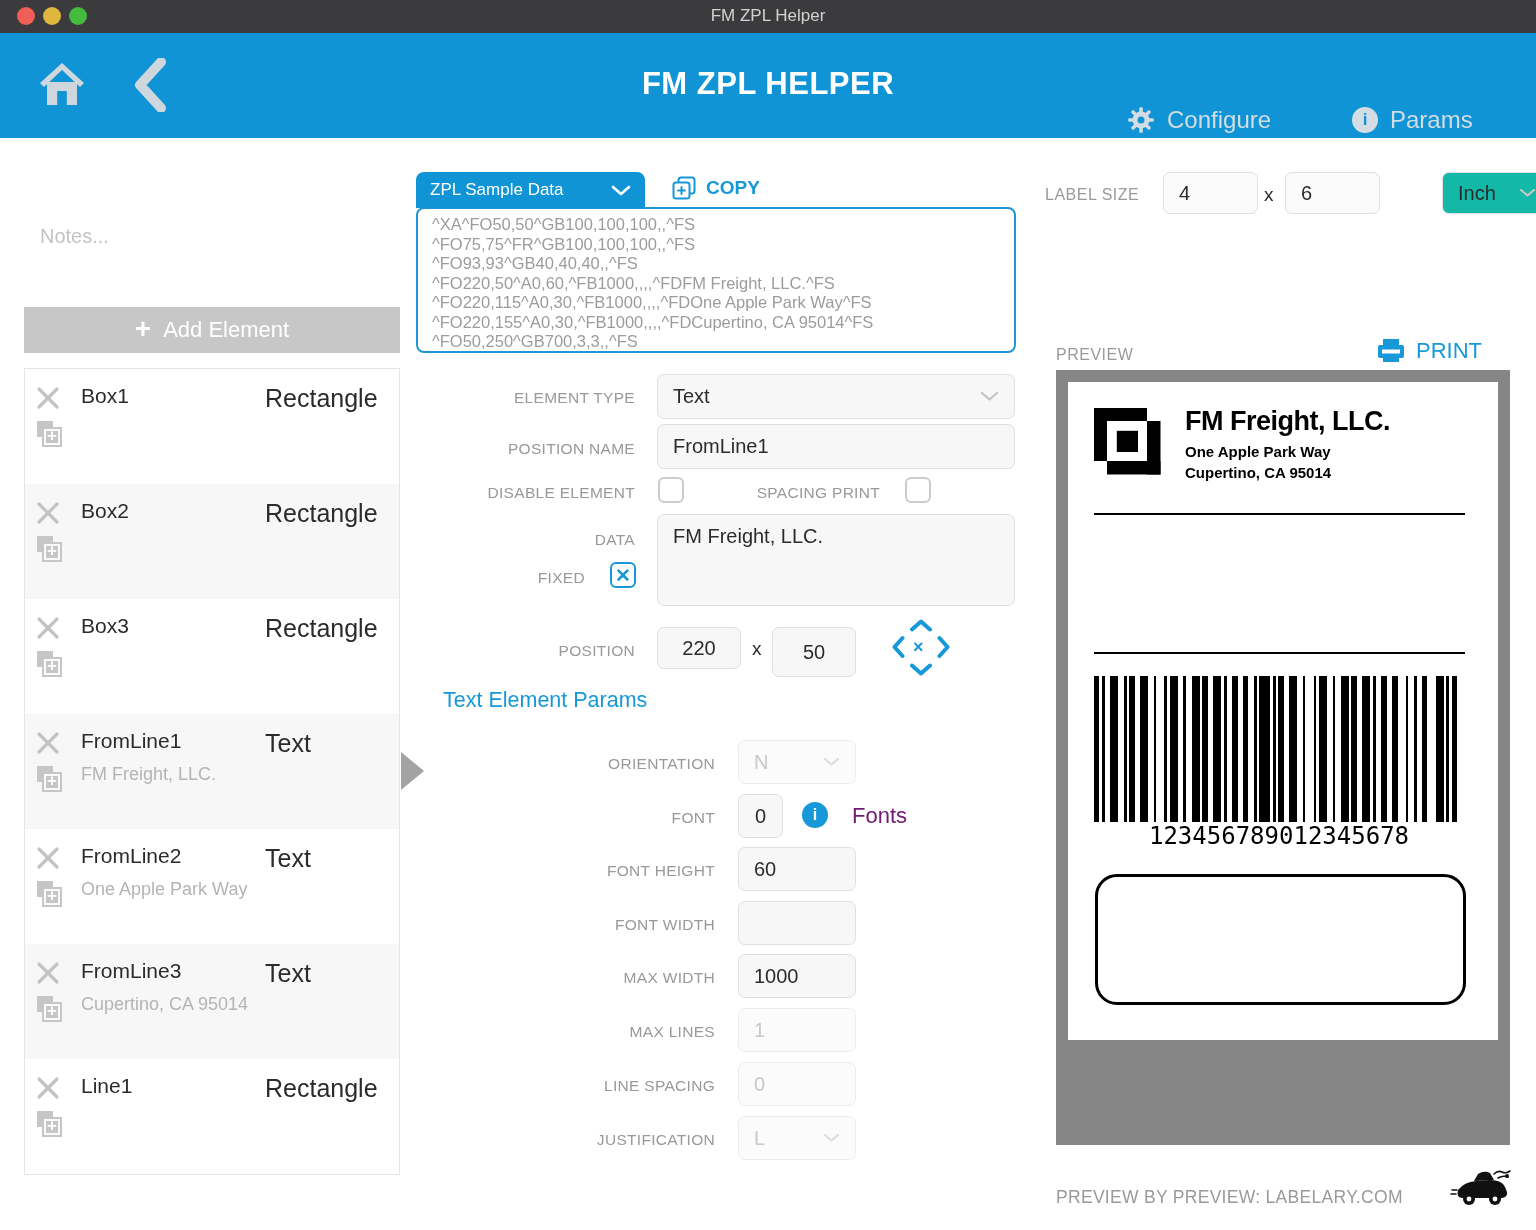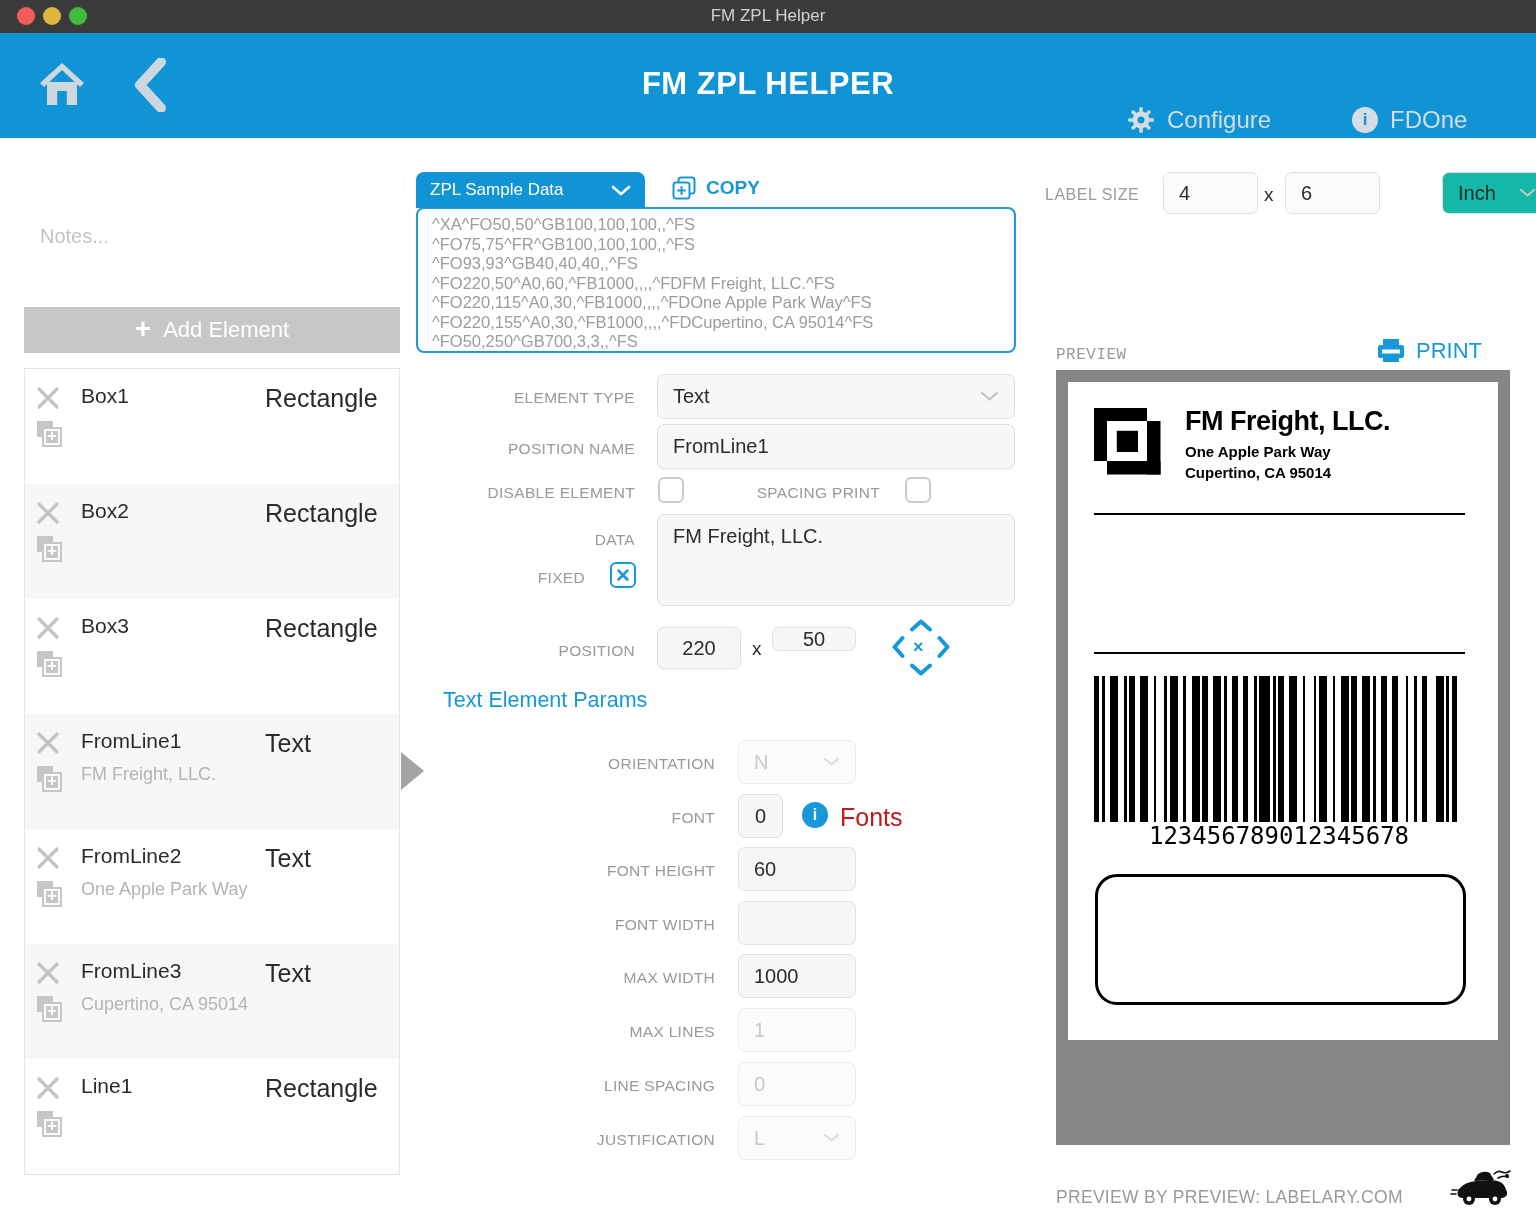--- a/index.html
+++ b/index.html
@@ -55,41 +55,41 @@
   .inp { position:absolute; background:#f7f7f7; border:1px solid #e0e0e0; border-radius:7px; font-size:20px; color:#2b2b2b; display:flex; align-items:center; padding:0 15px; }
   .inp.center { justify-content:center; padding:0; }
   .inp.disabled { background:#fbfbfb; border-color:#ececec; color:#c9c9c9; }
   .sel { position:absolute; background:#f7f7f7; border:1px solid #e0e0e0; border-radius:7px; font-size:20px; color:#2b2b2b; display:flex; align-items:center; padding:0 15px; }
   .sel .grow { flex:1; }
   .sel.disabled { background:#fbfbfb; border-color:#ececec; color:#c9c9c9; }
   .area { position:absolute; background:#f7f7f7; border:1px solid #e0e0e0; border-radius:7px; font-size:20px; color:#2b2b2b; padding:10px 15px; }
   .cbox { position:absolute; width:26px; height:26px; background:#fff; border:2px solid #cbcbcb; border-radius:6px; }
   .cbox.checked { border-color:#1798d8; color:#1798d8; display:flex; align-items:center; justify-content:center; font-size:19px; font-weight:bold; }
   .section-title { position:absolute; color:#1798d8; font-size:21.5px; font-weight:500; }
-  .fonts-link { position:absolute; color:#b91c1c; font-size:25px; }
+  .fonts-link { position:absolute; color:#701a75; font-size:22px;margin-left:12px; }
   .plain-x { position:absolute; color:#2b2b2b; font-size:19px; }
   .dpad { position:absolute; left:892px; top:618px; width:58px; height:60px; }
   .dpad span { position:absolute; }
   .dpad .c { left:21px; top:19px; color:#1798d8; font-size:18px; font-weight:bold; }
 
   
   .preview-frame { position:absolute; left:1056px; top:370px; width:454px; height:775px; background:#868686; }
   .plabel { position:absolute; left:12px; top:12px; width:430px; height:658px; background:#fff; color:#000; }
   .p-company { position:absolute; left:117px; top:24px; font-size:27px; font-weight:bold; letter-spacing:-.5px; }
   .p-addr1 { position:absolute; left:117px; top:61px; font-size:15px; font-weight:bold; }
   .p-addr2 { position:absolute; left:117px; top:82px; font-size:15px; font-weight:bold; }
   .p-hr { position:absolute; left:26px; width:371px; height:2px; background:#000; }
   .p-mono { position:absolute; left:26px; top:158px; font-family:"DejaVu Sans Mono", monospace; font-size:15.5px; line-height:21.5px; white-space:pre; }
   .p-bars { position:absolute; left:26px; top:294px; width:364px; height:146px; display:flex; }
   .p-bars i { height:100%; }
   .p-digits { position:absolute; left:16px; width:390px; top:440px; text-align:center; font-family:"DejaVu Sans Mono", monospace; font-size:24px; letter-spacing:0; }
   .p-roundrect { position:absolute; left:27px; top:492px; width:371px; height:131px; border:3px solid #000; border-radius:22px; }
   .credit { position:absolute; left:1056px; top:1187px; color:#9a9a9a; font-size:17.5px; letter-spacing:.3px; }
   .print-btn { position:absolute; left:1378px; top:338px; display:flex; align-items:center; gap:12px; color:#1798d8; font-size:22px; font-weight:500; }
-  .preview-lbl { position:absolute; left:1056px; top:346px; color:#9a9a9a; font-size:16px; letter-spacing:.5px;font-family:Liberation Mono, monospace; }
+  .preview-lbl { position:absolute; left:1056px; top:346px; color:#9a9a9a; font-size:16px; letter-spacing:.5px; }
   .labelsize-lbl { position:absolute; left:1045px; top:186px; color:#9a9a9a; font-size:16px; letter-spacing:.5px; }
 </style>
 </head>
 <body>
 
 <div id="app">
 
   <div class="titlebar">
     <span class="tl-dot tl-red"></span>
     <span class="tl-dot tl-yellow"></span>
@@ -119,21 +119,21 @@
           <rect x="10.5" y="1" width="3" height="22" rx="1" transform="rotate(90 12 12)"></rect>
           <rect x="10.5" y="1" width="3" height="22" rx="1" transform="rotate(135 12 12)"></rect>
           <circle cx="12" cy="12" r="7.2"></circle>
         </g>
         <circle cx="12" cy="12" r="3" fill="#1094d5"></circle>
       </svg>
       <span>Configure</span>
     </div>
     <div class="hdr-btn" style="left:1352px;">
       <span class="about-circle">i</span>
-      <span>FDOne</span>
+      <span>Params</span>
     </div>
   </div>
 
   <div class="notes">Notes...</div>
   <div class="add-btn">
     <span class="add-plus">+</span>
     <span>Add Element</span>
   </div>
 
   <div class="el-list">
@@ -322,21 +322,21 @@
   <div class="area" style="left:657px; top:514px; width:358px; height:92px;">FM Freight, LLC.</div>
 
   <div class="lbl" style="left:416px; top:569px; width:169px;">FIXED</div>
   <div class="cbox checked" style="left:610px; top:562px;">
       <span>✕</span>
     </div>
 
   <div class="lbl" style="left:416px; top:642px; width:219px;">POSITION</div>
   <div class="inp center" style="left:657px; top:627px; width:84px; height:42px;">220</div>
   <div class="plain-x" style="left:752px; top:638px;">x</div>
-  <div class="inp center" style="left:772px; top:627px; width:84px; height:24px;">50</div>
+  <div class="inp center" style="left:772px; top:627px; width:84px; height:50px;">50</div>
 
   <div class="dpad">
     <span style="left:17px; top:0;"><svg width="24" height="13" viewBox="0 0 24 13">
           <polyline points="3,10.5 12,2.5 21,10.5" fill="none" stroke="#1798d8" stroke-width="4" stroke-linecap="round" stroke-linejoin="round"></polyline>
         </svg></span>
     <span style="left:0; top:17px;"><svg width="13" height="24" viewBox="0 0 13 24">
           <polyline points="10.5,3 2.5,12 10.5,21" fill="none" stroke="#1798d8" stroke-width="4" stroke-linecap="round" stroke-linejoin="round"></polyline>
         </svg></span>
     <span class="c">×</span>
     <span style="left:45px; top:17px;"><svg width="13" height="24" viewBox="0 0 13 24">

